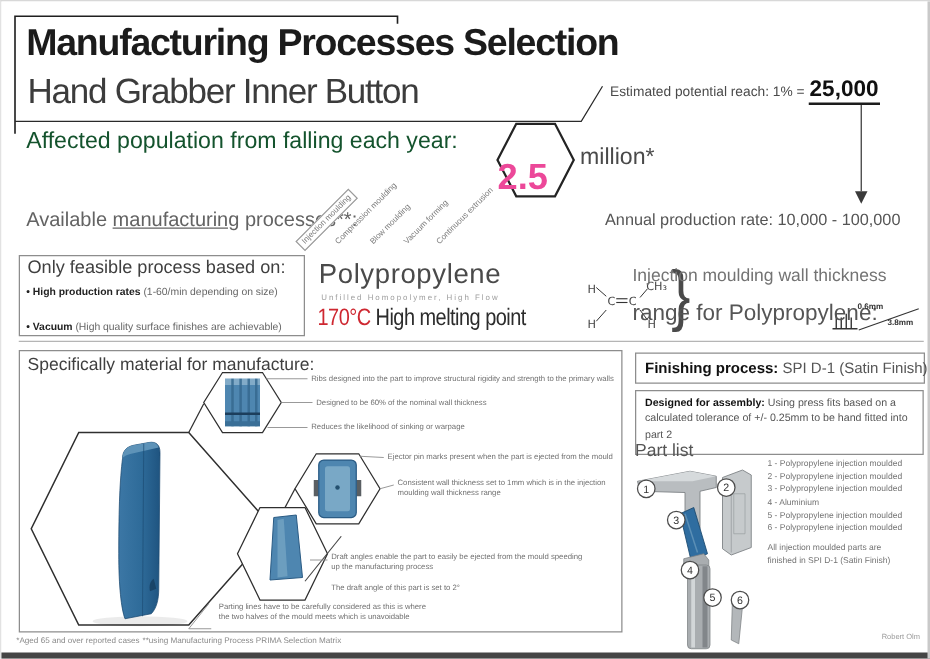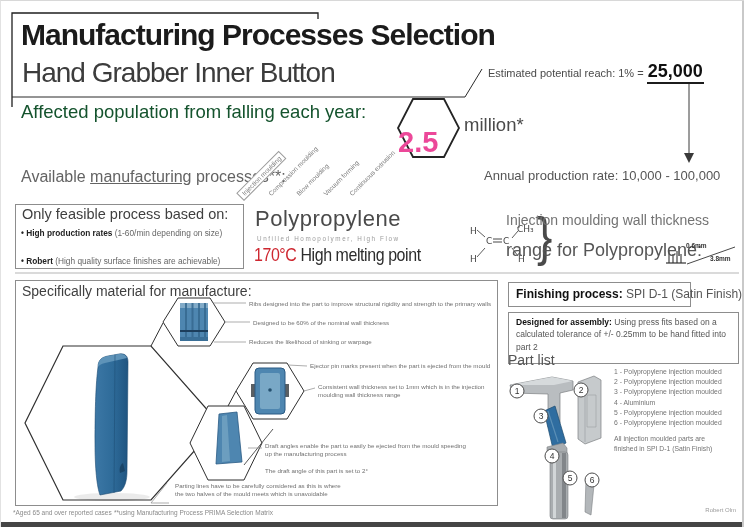--- a/index.html
+++ b/index.html
@@ -40,21 +40,21 @@
   .brace{ left:536px; top:204px; font-size:54px; font-weight:300; color:#4a4a4a; transform:scaleX(.85); transform-origin:0 0; }
 
   .wall1{ left:505px; top:211px; font-size:14px; font-weight:400; color:#737373; }
   .wall2{ left:505px; top:239px; font-size:18px; font-weight:300; color:#555; }
   .wall-min{ left:685px; top:241px; font-size:6.5px; font-weight:bold; color:#333; }
   .wall-max{ left:709px; top:254px; font-size:6.5px; font-weight:bold; color:#333; }
 
   .man-title{ left:21px; top:282px; font-size:14px; font-weight:300; color:#3f3f3f; }
   .callout{ position:absolute; font-size:6.2px; color:#707070; line-height:1.35; white-space:normal; }
 
-  .fin-box{ left:507px; top:281px; width:183px; height:25px; padding:4px 7px; font-size:12px; color:#555; white-space:nowrap;text-align:center; }
+  .fin-box{ left:507px; top:281px; width:232px; height:25px; padding:4px 7px; font-size:12px; color:#555; white-space:nowrap;text-align:center; }
   .fin-box b{ color:#111; }
   .asm-box{ left:507px; top:311px; width:231px; height:52px; padding:3px 7px; font-size:8.5px; color:#555; line-height:1.45; white-space:normal; }
   .asm-box b{ color:#111; }
 
   .pl-title{ left:507px; top:351px; font-size:14px; font-weight:300; color:#555; }
   .pl-items{ left:613px; top:366px; font-size:6.8px; color:#737373; line-height:1.5; }
   .pl-note{ left:613px; top:433px; width:112px; font-size:6.8px; color:#737373; line-height:1.4; white-space:normal; }
 
   .fn1{ left:12px; top:508px; font-size:6.5px; color:#8a8a8a; }
   .fn2{ left:113px; top:508px; font-size:6.5px; color:#8a8a8a; }
@@ -217,21 +217,21 @@
   </div>
   <span class="proc proc-box" style="left:243px;">Injection moulding</span>
   <span class="proc" style="left:271px;">Compression moulding</span>
   <span class="proc" style="left:299px;">Blow moulding</span>
   <span class="proc" style="left:326px;">Vacuum forming</span>
   <span class="proc" style="left:352px;">Continuous extrusion</span>
   <div class="t annual">Annual production rate: 10,000 - 100,000</div>
 
   <div class="t feas-title">Only feasible process based on:</div>
   <div class="t bullet" style="top:227px;"><b>• High production rates</b><span> (1-60/min depending on size)</span></div>
-  <div class="t bullet" style="top:255px;"><b>• Robert</b><span> (High quality surface finishes are achievable)</span></div>
+  <div class="t bullet" style="top:255px;"><b>• Vacuum</b><span> (High quality surface finishes are achievable)</span></div>
 
   <div class="t mat-name">Polypropylene</div>
   <div class="t mat-spec">Unfilled Homopolymer, High Flow</div>
   <div class="t mat-temp">
     <span class="red">170°C</span>
     <span class="dark">High melting point</span>
   </div>
   <div class="t brace">}</div>
 
   <div class="t wall1">Injection moulding wall thickness</div>

